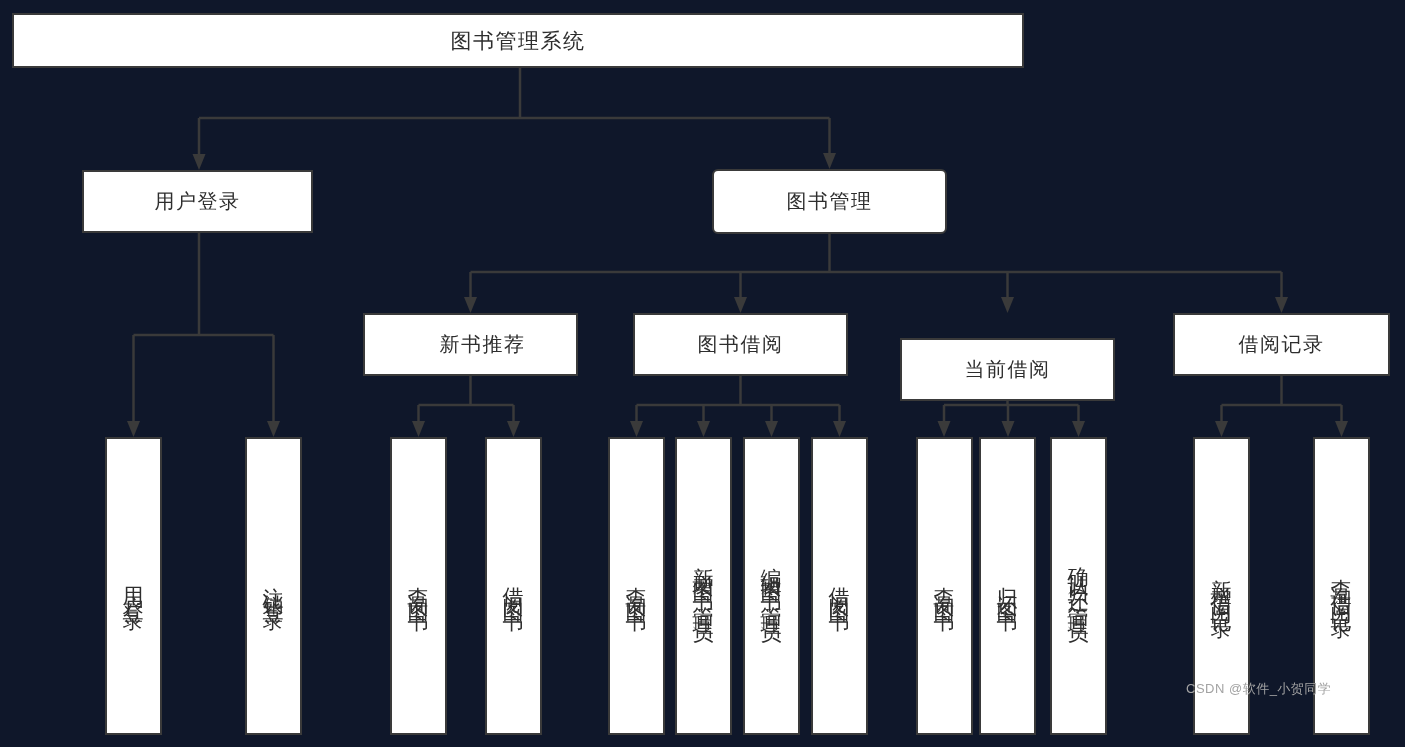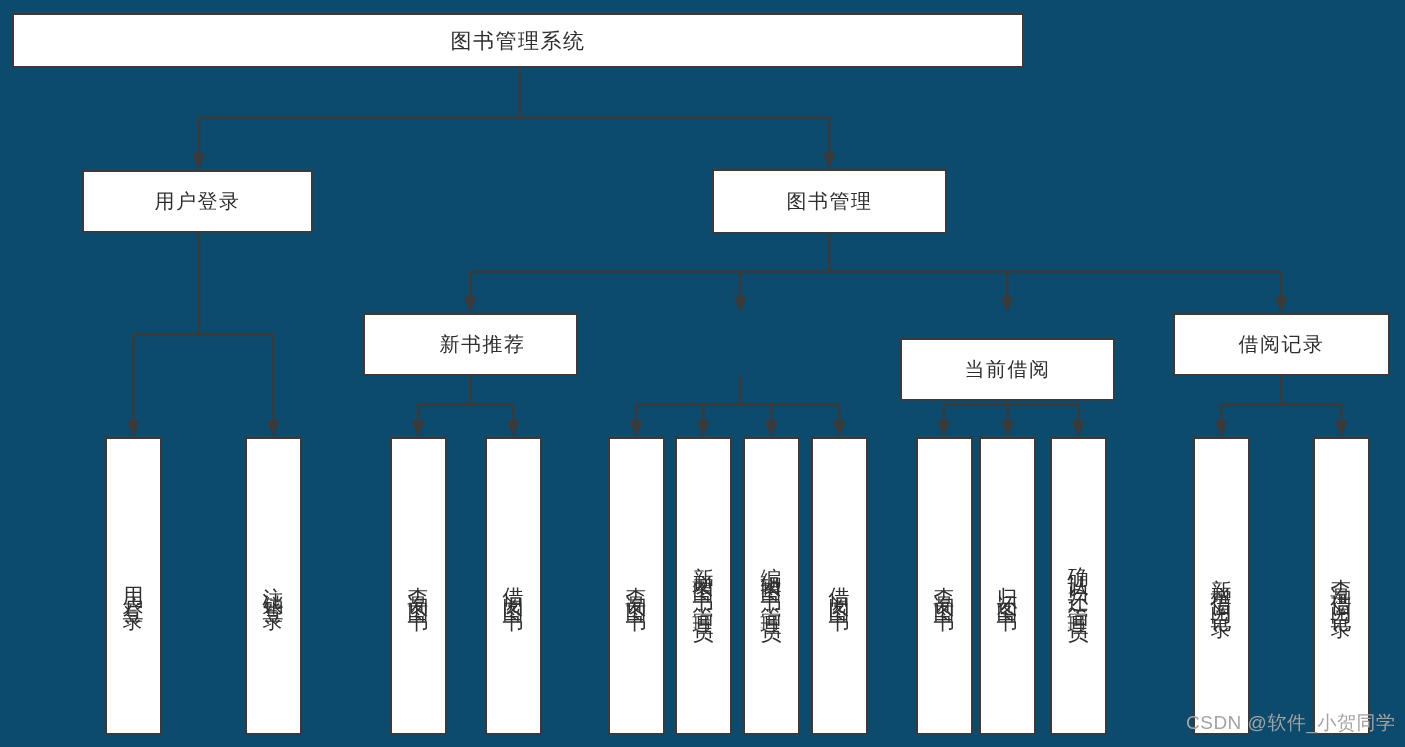--- a/index.html
+++ b/index.html
@@ -5,21 +5,21 @@
   html, body {
     margin: 0;
     padding: 0;
     background: #ffffff;
     font-family: "Liberation Sans", "DejaVu Sans", sans-serif;
   }
   #stage {
     position: relative;
     width: 1405px;
     height: 747px;
-    background: #0c4a6e;
+    background: #0f172a;
     overflow: hidden;
   }
   svg.wires {
     position: absolute;
     left: 0; top: 0;
     width: 1405px;
     height: 747px;
     z-index: 1;
   }
   .wire {
@@ -56,21 +56,21 @@
     width: 57px;
     height: 298px;
     writing-mode: vertical-rl;
     text-orientation: mixed;
     font-size: 21px;
     letter-spacing: 8px;
     line-height: 57px;
   }
   
   .n-user-login   { left: 82px;  top: 170px; width: 231px; height: 63px; }
-  .n-book-mgmt    { left: 712px; top: 169px; width: 235px; height: 65px; }
+  .n-book-mgmt    { left: 712px; top: 169px; width: 235px; height: 65px; border-radius: 6px; }
   
   .n-new-book-rec { left: 363px;  top: 313px; width: 215px; height: 63px; padding-left: 24px; }
   .n-book-borrow  { left: 633px;  top: 313px; width: 215px; height: 63px; }
   .n-cur-borrow   { left: 900px;  top: 313px; width: 215px; height: 63px; margin-top: 25px; }
   .n-borrow-rec   { left: 1173px; top: 313px; width: 217px; height: 63px; }
   
   .n-a1 { left: 105px;  }
   .n-a2 { left: 245px;  }
   .n-b1 { left: 390px;  }
   .n-b2 { left: 485px;  }
@@ -79,23 +79,23 @@
   .n-c3 { left: 743px;  }
   .n-c4 { left: 811px;  }
   .n-d1 { left: 916px;  }
   .n-d2 { left: 979px;  }
   .n-d3 { left: 1050px; }
   .n-e1 { left: 1193px; }
   .n-e2 { left: 1313px; }
   .watermark {
     position: absolute;
     left: 1186px;
-    top: 710px;
+    top: 680px;
     z-index: 3;
-    font-size: 19px;
+    font-size: 13px;
     color: #a3a3a3;
     letter-spacing: 0.5px;
     white-space: nowrap;
   }
 </style>
 </head>
 <body>
 
 <div id="stage">
 
@@ -157,20 +157,21 @@
       <polygon class="head" points="1335,421 1348,421 1341.5,437"></polygon>
     </g>
   </svg>
 
   <div class="node hnode root">图书管理系统</div>
 
   <div class="node hnode n-user-login">用户登录</div>
   <div class="node hnode n-book-mgmt">图书管理</div>
 
   <div class="node hnode n-new-book-rec">新书推荐</div>
+  <div class="node hnode n-book-borrow">图书借阅</div>
   <div class="node hnode n-cur-borrow">当前借阅</div>
   <div class="node hnode n-borrow-rec">借阅记录</div>
 
   <div class="node vert n-a1">用户登录</div>
   <div class="node vert n-a2">注销登录</div>
 
   <div class="node vert n-b1">查询图书</div>
   <div class="node vert n-b2">借阅图书</div>
 
   <div class="node vert n-c1">查询图书</div>

